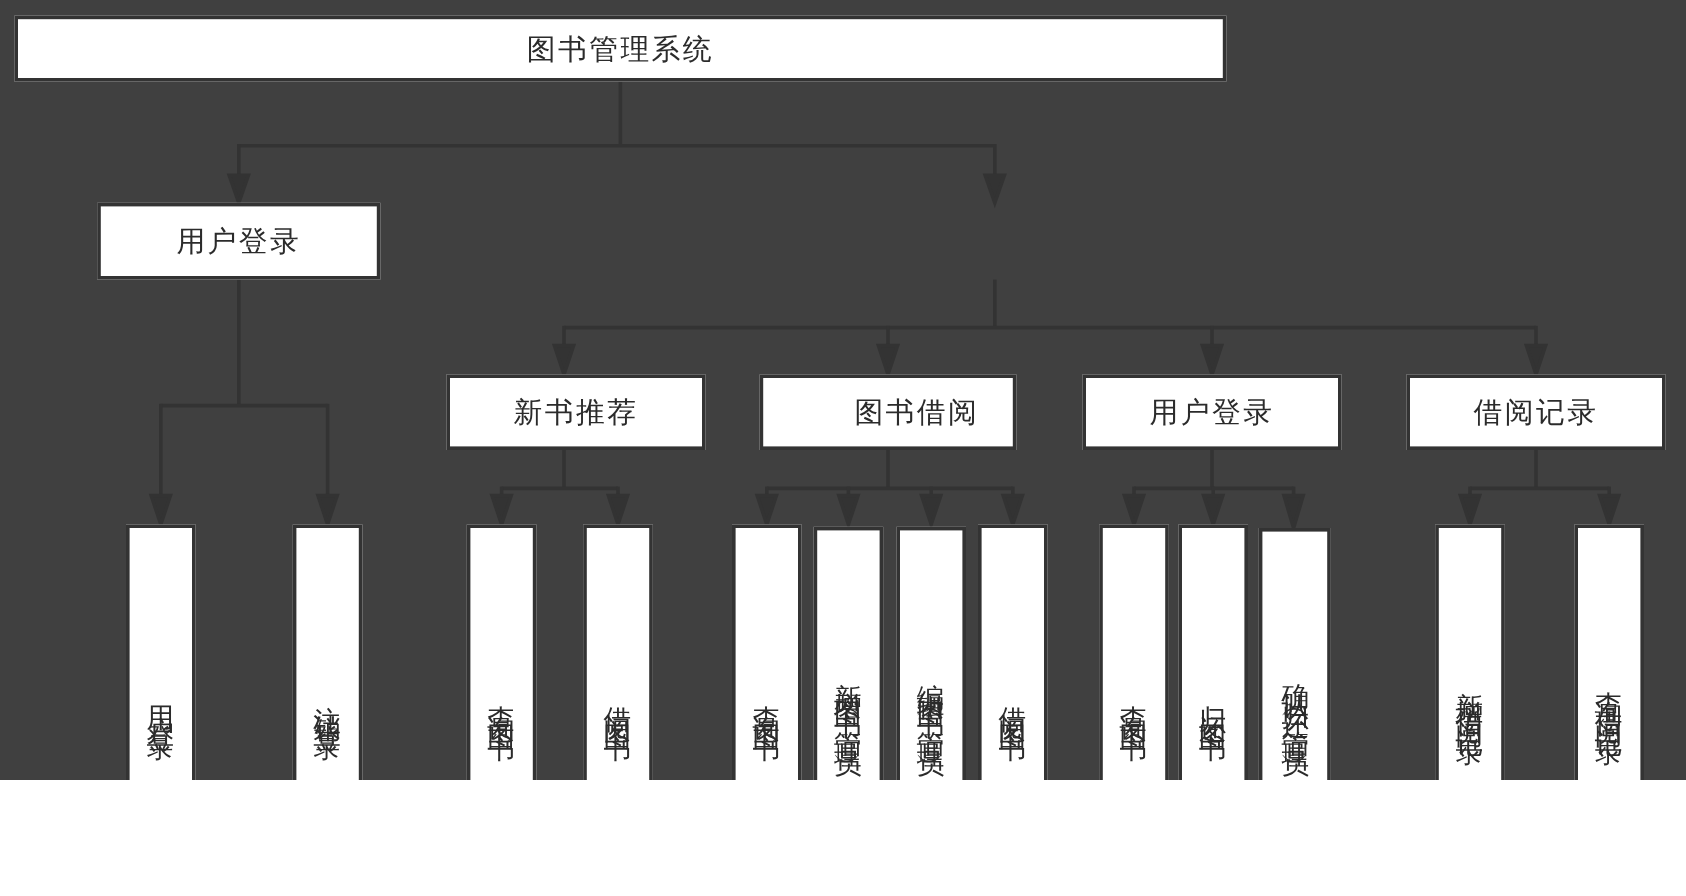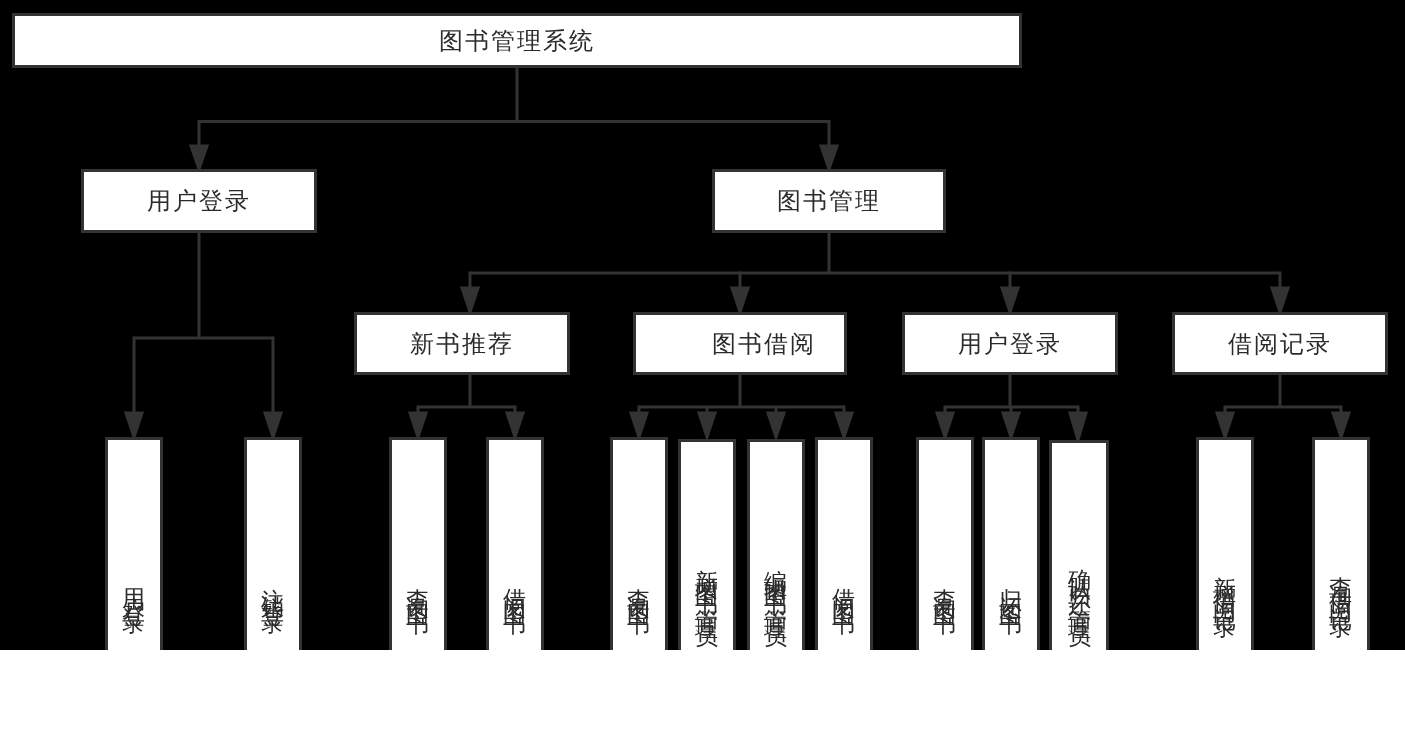--- a/index.html
+++ b/index.html
@@ -4,21 +4,21 @@
 <style>
   html, body {
     margin: 0;
     padding: 0;
     background: #ffffff;
   }
   .stage {
     position: relative;
     width: 1405px;
     height: 650px;
-    background: #000000;
+    background: #404040;
     font-family: "Liberation Sans", sans-serif;
     overflow: hidden;
   }
   .stage svg.wires {
     position: absolute;
     left: 0;
     top: 0;
     z-index: 1;
   }
   .hbox {
@@ -144,25 +144,22 @@
     </g>
   </svg>
 
   <div class="hbox" style="left:12px; top:13px; width:1010px; height:55px;">
     <span>图书管理系统</span>
   </div>
 
   <div class="hbox" style="left:81px; top:169px; width:236px; height:64px;">
     <span>用户登录</span>
   </div>
-  <div class="hbox" style="left:712px; top:169px; width:234px; height:64px;">
-    <span>图书管理</span>
-  </div>
 
-  <div class="hbox" style="left:354px; top:312px; width:216px; height:63px;">
+  <div class="hbox" style="left:372px; top:312px; width:216px; height:63px;">
     <span>新书推荐</span>
   </div>
   <div class="hbox" style="left:633px; top:312px; width:214px; height:63px;padding-left:48px;">
     <span>图书借阅</span>
   </div>
   <div class="hbox" style="left:902px; top:312px; width:216px; height:63px;">
     <span>用户登录</span>
   </div>
   <div class="hbox" style="left:1172px; top:312px; width:216px; height:63px;">
     <span>借阅记录</span>

